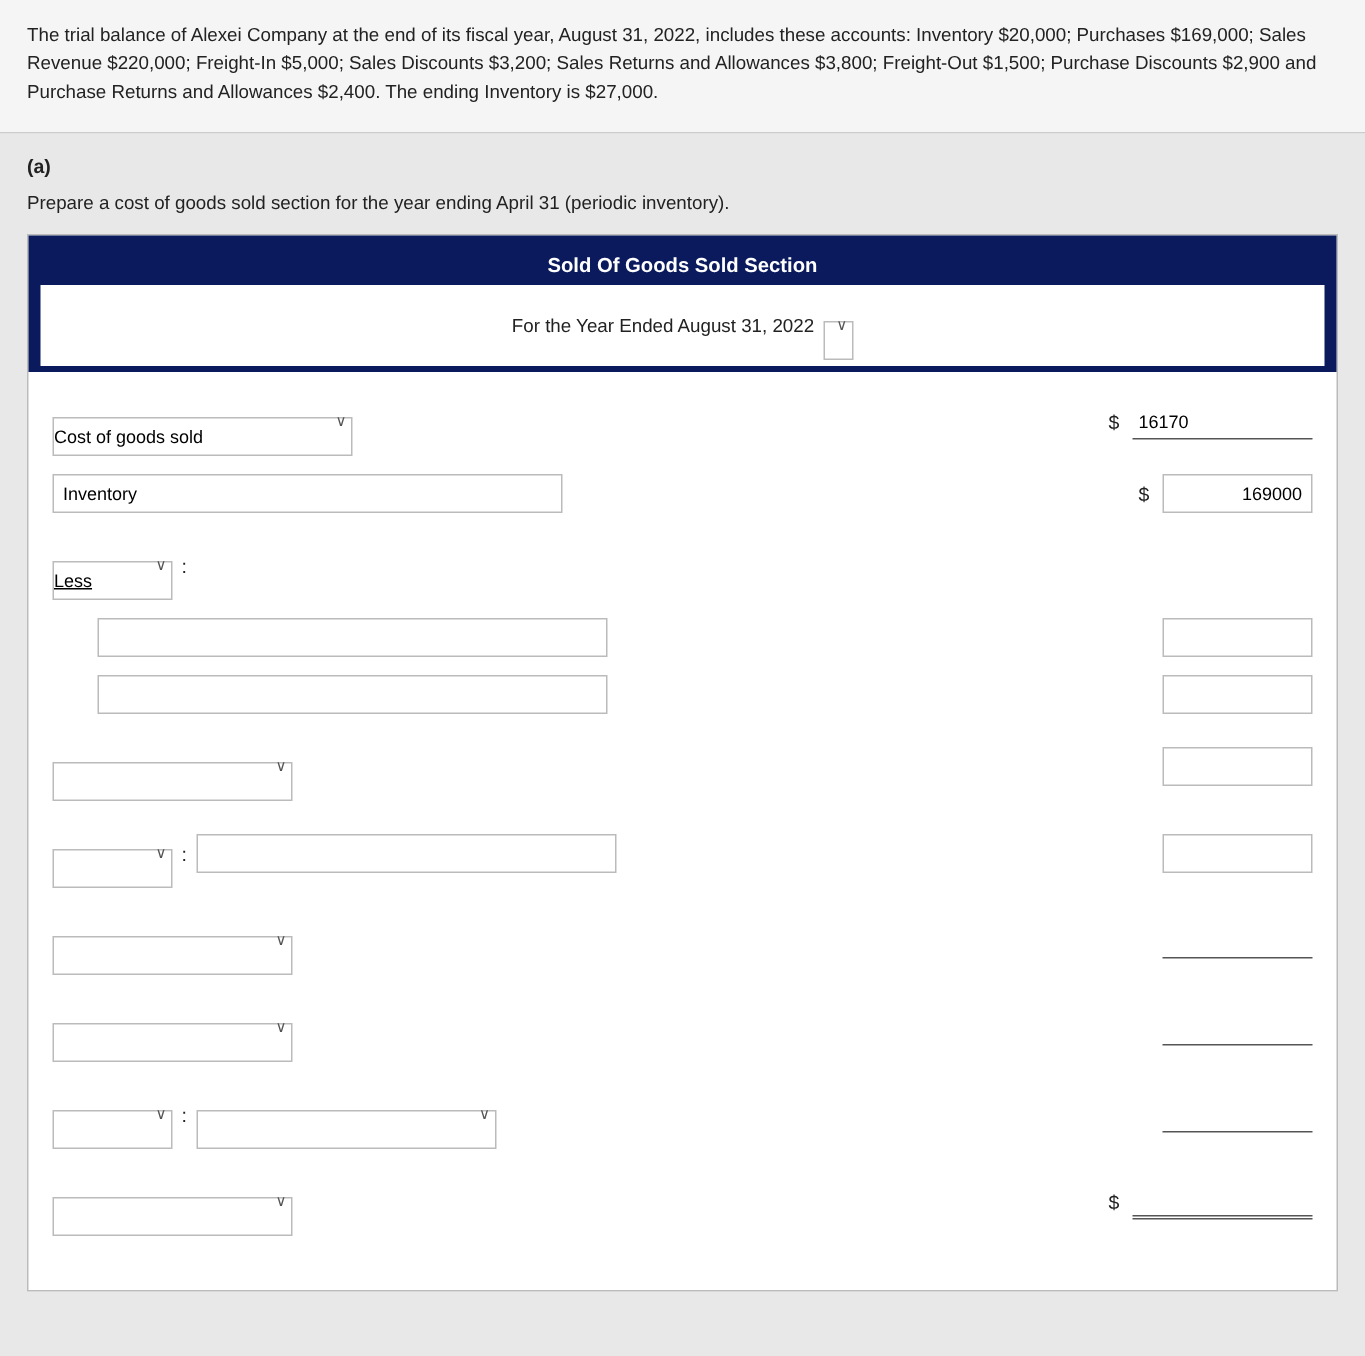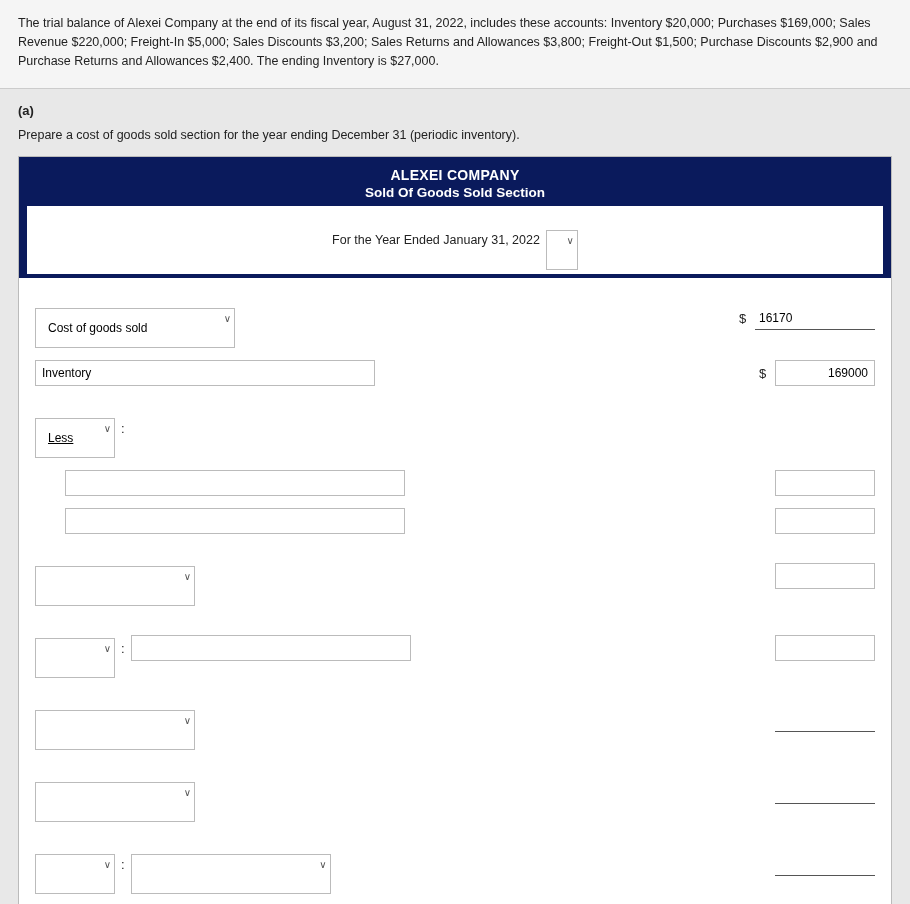--- a/index.html
+++ b/index.html
@@ -119,23 +119,23 @@
 
     .dollar-sign {
       font-size: 13px;
       color: #222;
       min-width: 10px;
     }
 
     .select-field {
       border: 1px solid #bbb;
       background: #fff;
-      height: 40px;
+      height: 26px;
       font-size: 12px;
-      padding: 0 12px;
+      padding: 0 0;
       appearance: none;
       -webkit-appearance: none;
       padding-right: 18px;
       margin-top: 20px;
     }
 
     .select-sm {
       width: 80px;
       text-decoration: underline;
     }
@@ -194,29 +194,28 @@
   </style>
 </head>
 <body>
 
 <div class="top-text-section">
   <p>The trial balance of Alexei Company at the end of its fiscal year, August 31, 2022, includes these accounts: Inventory $20,000; Purchases $169,000; Sales Revenue $220,000; Freight-In $5,000; Sales Discounts $3,200; Sales Returns and Allowances $3,800; Freight-Out $1,500; Purchase Discounts $2,900 and Purchase Returns and Allowances $2,400. The ending Inventory is $27,000.</p>
 </div>
 
 <div class="section-a">
   <div class="section-a-label">(a)</div>
-  <div class="instruction-text">Prepare a cost of goods sold section for the year ending December 31 (periodic inventory).</div>
+  <div class="instruction-text">Prepare a cost of goods sold section for the year ending April 31 (periodic inventory).</div>
 
   <div class="table-container">
 
     <div class="table-header">
-      <div class="company-name">ALEXEI COMPANY</div>
       <div class="section-title">Sold Of Goods Sold Section</div>
       <div class="date-row">
-        <span>For the Year Ended January 31, 2022</span>
+        <span>For the Year Ended August 31, 2022</span>
         <div class="select-wrapper">
           <select class="select-field">
             <option></option>
           </select>
         </div>
       </div>
     </div>
 
     <div class="table-body">
 

